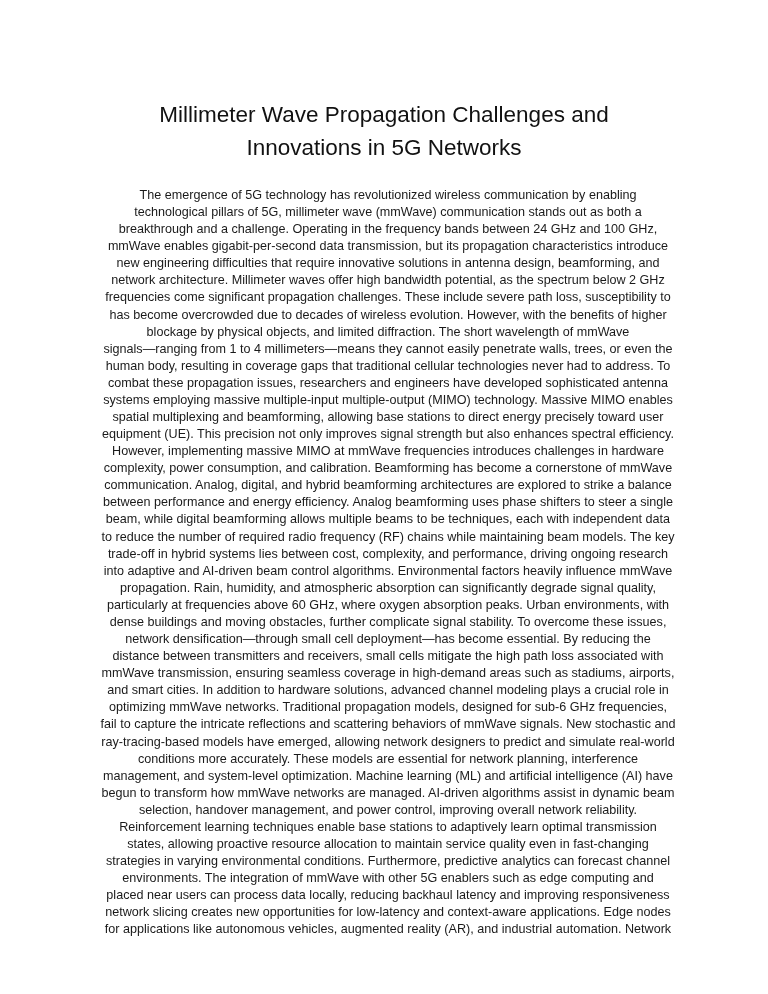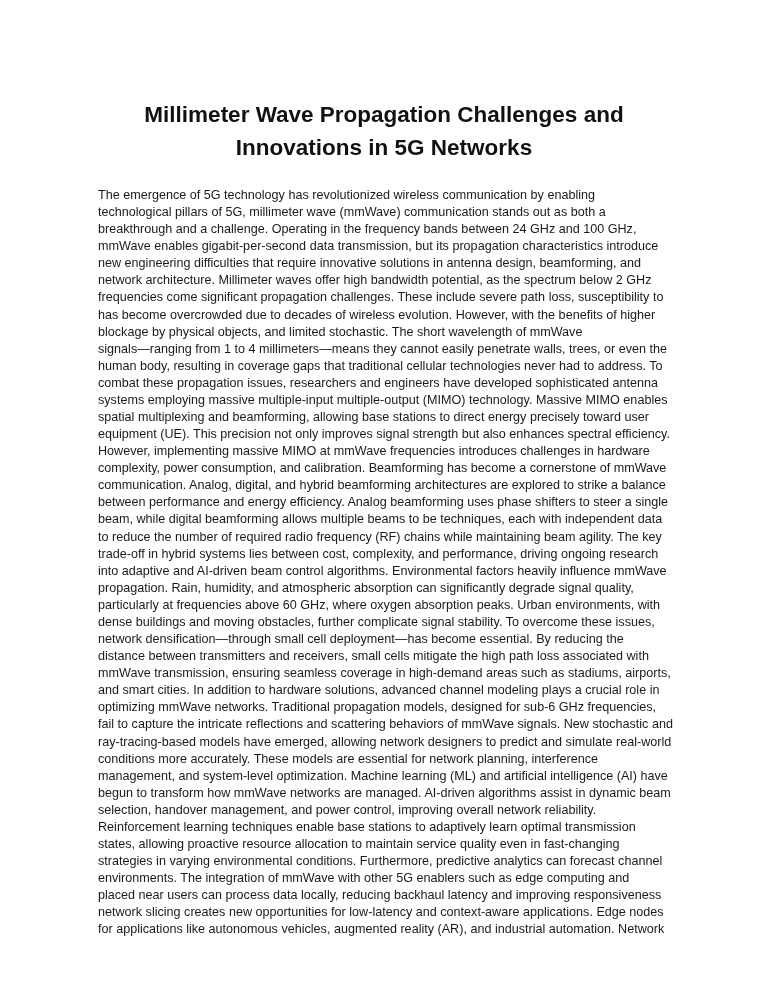--- a/index.html
+++ b/index.html
@@ -2,62 +2,62 @@
 <html><head>
 <meta charset="utf-8">
 <style>
   html, body { margin: 0; padding: 0; background: #ffffff; }
   body { width: 768px; height: 994px; position: relative; overflow: hidden; }
   .page { position: absolute; left: 0; top: 0; width: 768px; height: 994px; background: #ffffff; }
   .title {
     position: absolute; left: 0; top: 98px; width: 768px;
     text-align: center;
     font-family: "Liberation Sans", sans-serif;
-    font-weight: bold; font-size: 22.5px; line-height: 33px;
+    font-weight: normal; font-size: 22.5px; line-height: 33px;
     color: #111111; margin: 0;
   }
   .title span { display: block; }
   .body-text {
     position: absolute; left: 98px; top: 187px; width: 580px;
     font-family: "Liberation Sans", sans-serif;
     font-size: 12.6px; line-height: 17.08px;
-    color: #1a1a1a; margin: 0;
+    color: #1a1a1a; margin: 0; text-align: center;
   }
   .body-text span.line { display: block; white-space: nowrap; }
 </style>
 </head>
 <body>
 
 <div class="page">
   <h1 class="title">
     <span>Millimeter Wave Propagation Challenges and</span>
     <span>Innovations in 5G Networks</span>
   </h1>
   <div class="body-text" id="body-text">
       <span class="line">The emergence of 5G technology has revolutionized wireless communication by enabling</span>
       <span class="line">technological pillars of 5G, millimeter wave (mmWave) communication stands out as both a</span>
       <span class="line">breakthrough and a challenge. Operating in the frequency bands between 24 GHz and 100 GHz,</span>
       <span class="line">mmWave enables gigabit-per-second data transmission, but its propagation characteristics introduce</span>
       <span class="line">new engineering difficulties that require innovative solutions in antenna design, beamforming, and</span>
       <span class="line">network architecture. Millimeter waves offer high bandwidth potential, as the spectrum below 2 GHz</span>
       <span class="line">frequencies come significant propagation challenges. These include severe path loss, susceptibility to</span>
       <span class="line">has become overcrowded due to decades of wireless evolution. However, with the benefits of higher</span>
-      <span class="line">blockage by physical objects, and limited stochastic. The short wavelength of mmWave</span>
+      <span class="line">blockage by physical objects, and limited diffraction. The short wavelength of mmWave</span>
       <span class="line">signals—ranging from 1 to 4 millimeters—means they cannot easily penetrate walls, trees, or even the</span>
       <span class="line">human body, resulting in coverage gaps that traditional cellular technologies never had to address. To</span>
       <span class="line">combat these propagation issues, researchers and engineers have developed sophisticated antenna</span>
       <span class="line">systems employing massive multiple-input multiple-output (MIMO) technology. Massive MIMO enables</span>
       <span class="line">spatial multiplexing and beamforming, allowing base stations to direct energy precisely toward user</span>
       <span class="line">equipment (UE). This precision not only improves signal strength but also enhances spectral efficiency.</span>
       <span class="line">However, implementing massive MIMO at mmWave frequencies introduces challenges in hardware</span>
       <span class="line">complexity, power consumption, and calibration. Beamforming has become a cornerstone of mmWave</span>
       <span class="line">communication. Analog, digital, and hybrid beamforming architectures are explored to strike a balance</span>
       <span class="line">between performance and energy efficiency. Analog beamforming uses phase shifters to steer a single</span>
       <span class="line">beam, while digital beamforming allows multiple beams to be techniques, each with independent data</span>
-      <span class="line">to reduce the number of required radio frequency (RF) chains while maintaining beam agility. The key</span>
+      <span class="line">to reduce the number of required radio frequency (RF) chains while maintaining beam models. The key</span>
       <span class="line">trade-off in hybrid systems lies between cost, complexity, and performance, driving ongoing research</span>
       <span class="line">into adaptive and AI-driven beam control algorithms. Environmental factors heavily influence mmWave</span>
       <span class="line">propagation. Rain, humidity, and atmospheric absorption can significantly degrade signal quality,</span>
       <span class="line">particularly at frequencies above 60 GHz, where oxygen absorption peaks. Urban environments, with</span>
       <span class="line">dense buildings and moving obstacles, further complicate signal stability. To overcome these issues,</span>
       <span class="line">network densification—through small cell deployment—has become essential. By reducing the</span>
       <span class="line">distance between transmitters and receivers, small cells mitigate the high path loss associated with</span>
       <span class="line">mmWave transmission, ensuring seamless coverage in high-demand areas such as stadiums, airports,</span>
       <span class="line">and smart cities. In addition to hardware solutions, advanced channel modeling plays a crucial role in</span>
       <span class="line">optimizing mmWave networks. Traditional propagation models, designed for sub-6 GHz frequencies,</span>

